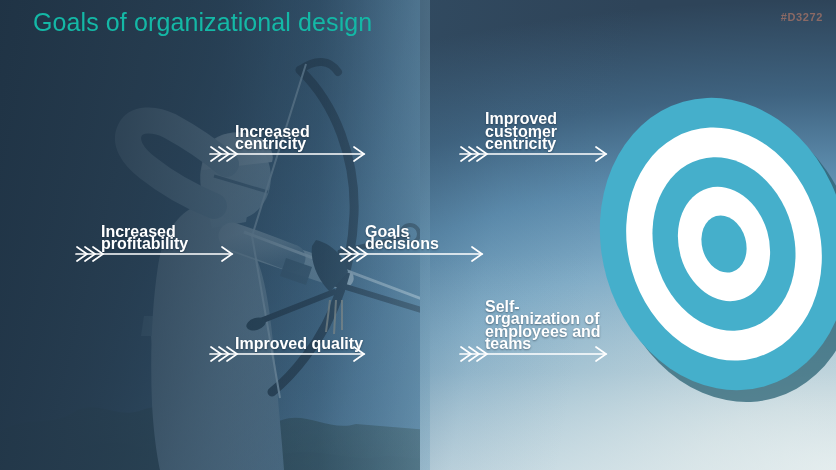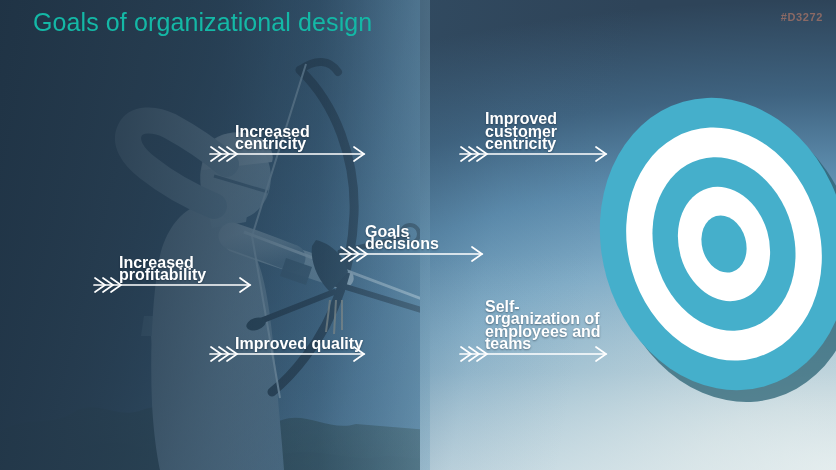--- a/index.html
+++ b/index.html
@@ -121,21 +121,21 @@
   .arrow-gfx {
     position: absolute;
     left: 0;
     bottom: 0;
   }
   .arrow-gfx svg { display: block; }
 
   
   .a-efficiency   { left: 208px; top: 118px; width: 158px; height: 46px; }
   .a-centricity   { left: 458px; top: 118px; width: 150px; height: 46px; }
-  .a-profit       { left:  92px; top: 218px; width: 160px; height: 46px; margin-top: 31px; }
+  .a-profit       { left:  74px; top: 218px; width: 160px; height: 46px; }
   .a-decisions    { left: 338px; top: 218px; width: 146px; height: 46px; }
   .a-quality      { left: 208px; top: 318px; width: 158px; height: 46px; }
   .a-selforg      { left: 458px; top: 318px; width: 150px; height: 46px; }
 </style>
 </head>
 <body>
 
 <div class="slide">
 
   <div class="bg-sky"></div>

